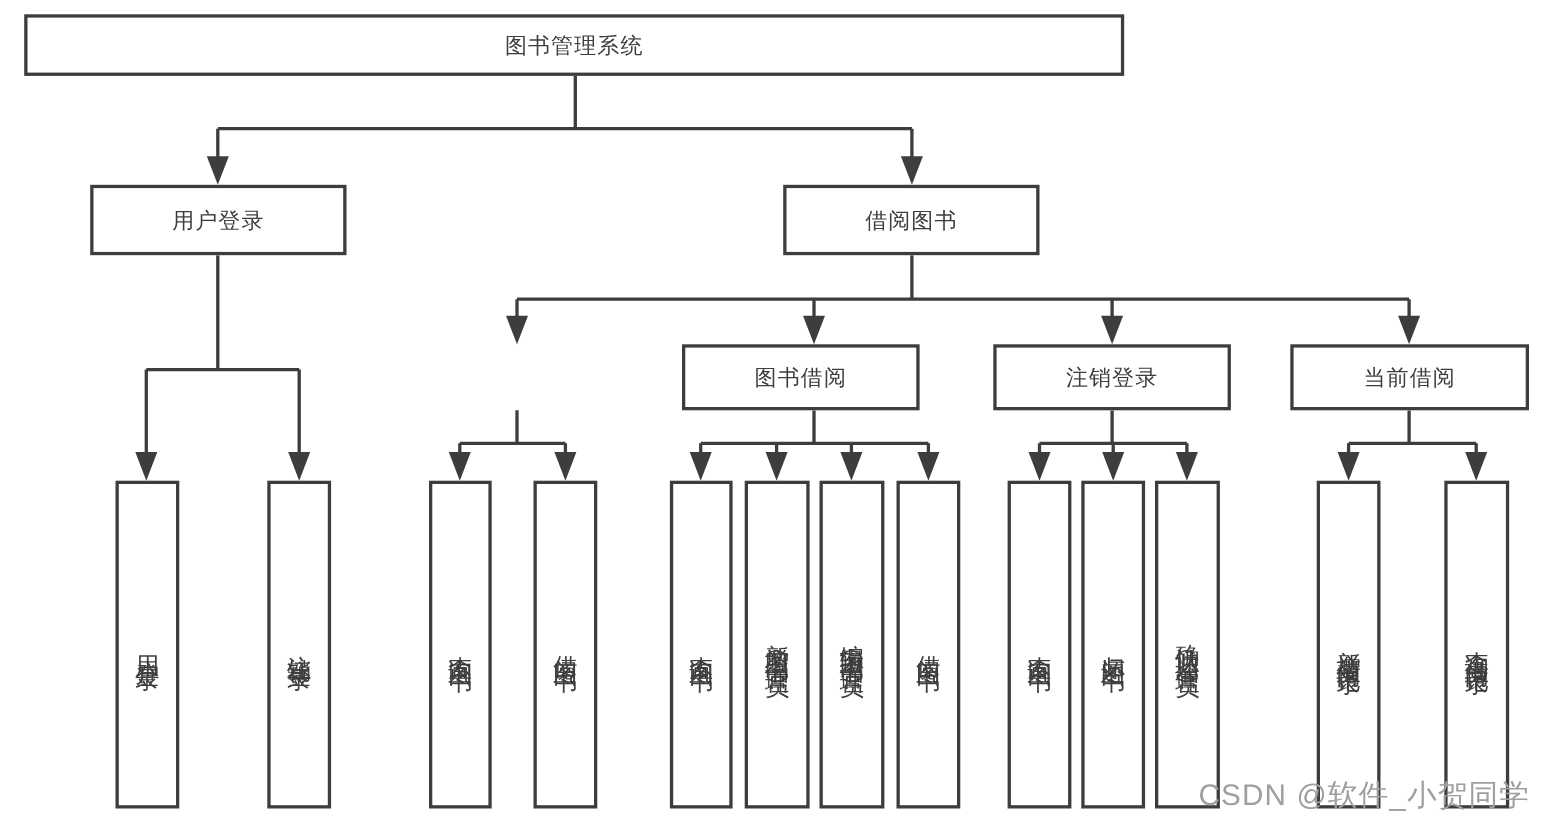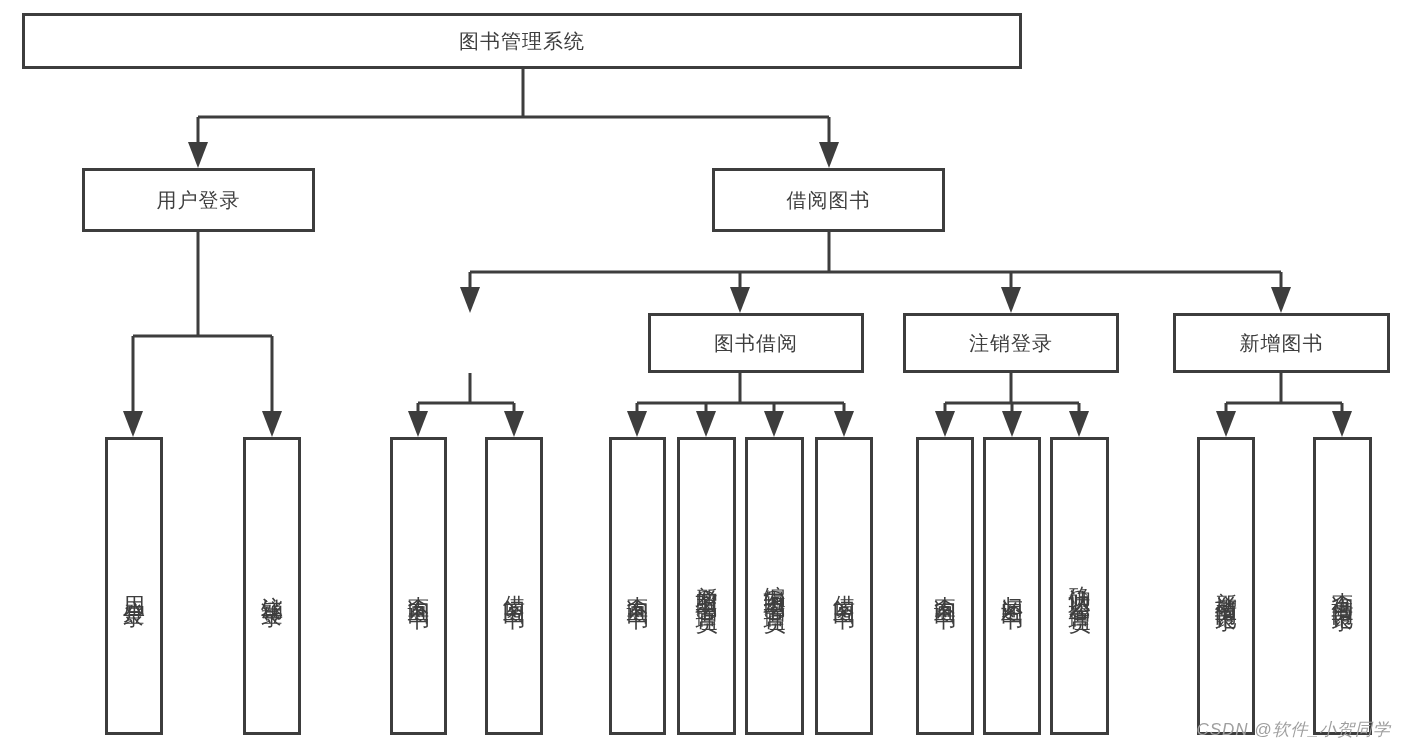--- a/index.html
+++ b/index.html
@@ -38,26 +38,25 @@
     writing-mode:vertical-rl;
     text-orientation:mixed;
     font-size:22px;
     letter-spacing:4px;
     line-height:1;
     white-space:nowrap;
   }
   .watermark{
     position:absolute;
     right:14px;bottom:6px;
-    font-size:17px;
+    font-size:27px;
     color:var(--wm);
     z-index:5;
     white-space:nowrap;
     letter-spacing:1px;
-    font-style:italic;
   }
 </style>
 </head>
 <body>
 
 <div class="stage">
 
   <svg class="connectors" width="1405" height="747" viewBox="0 0 1405 747">
     <g>
       <path d="M523 68 V117 M198 117 H829 M198 117 V146 M829 117 V146"></path>
@@ -95,28 +94,28 @@
     <span>图书管理系统</span>
   </div>
 
   <div class="node h" style="left:82px;top:168px;width:233px;height:64px">
     <span>用户登录</span>
   </div>
   <div class="node h" style="left:712px;top:168px;width:233px;height:64px">
     <span>借阅图书</span>
   </div>
 
-  <div class="node h" style="left:648px;top:313px;width:216px;height:60px">
+  <div class="node h" style="left:620px;top:313px;width:216px;height:60px">
     <span>图书借阅</span>
   </div>
   <div class="node h" style="left:903px;top:313px;width:216px;height:60px">
     <span>注销登录</span>
   </div>
   <div class="node h" style="left:1173px;top:313px;width:217px;height:60px">
-    <span>新增图书</span>
+    <span>当前借阅</span>
   </div>
 
   <div class="node v" style="left:105px;top:437px;width:58px;height:298px">
     <span>用户登录</span>
   </div>
   <div class="node v" style="left:243px;top:437px;width:58px;height:298px">
     <span>注销登录</span>
   </div>
 
   <div class="node v" style="left:390px;top:437px;width:57px;height:298px">

